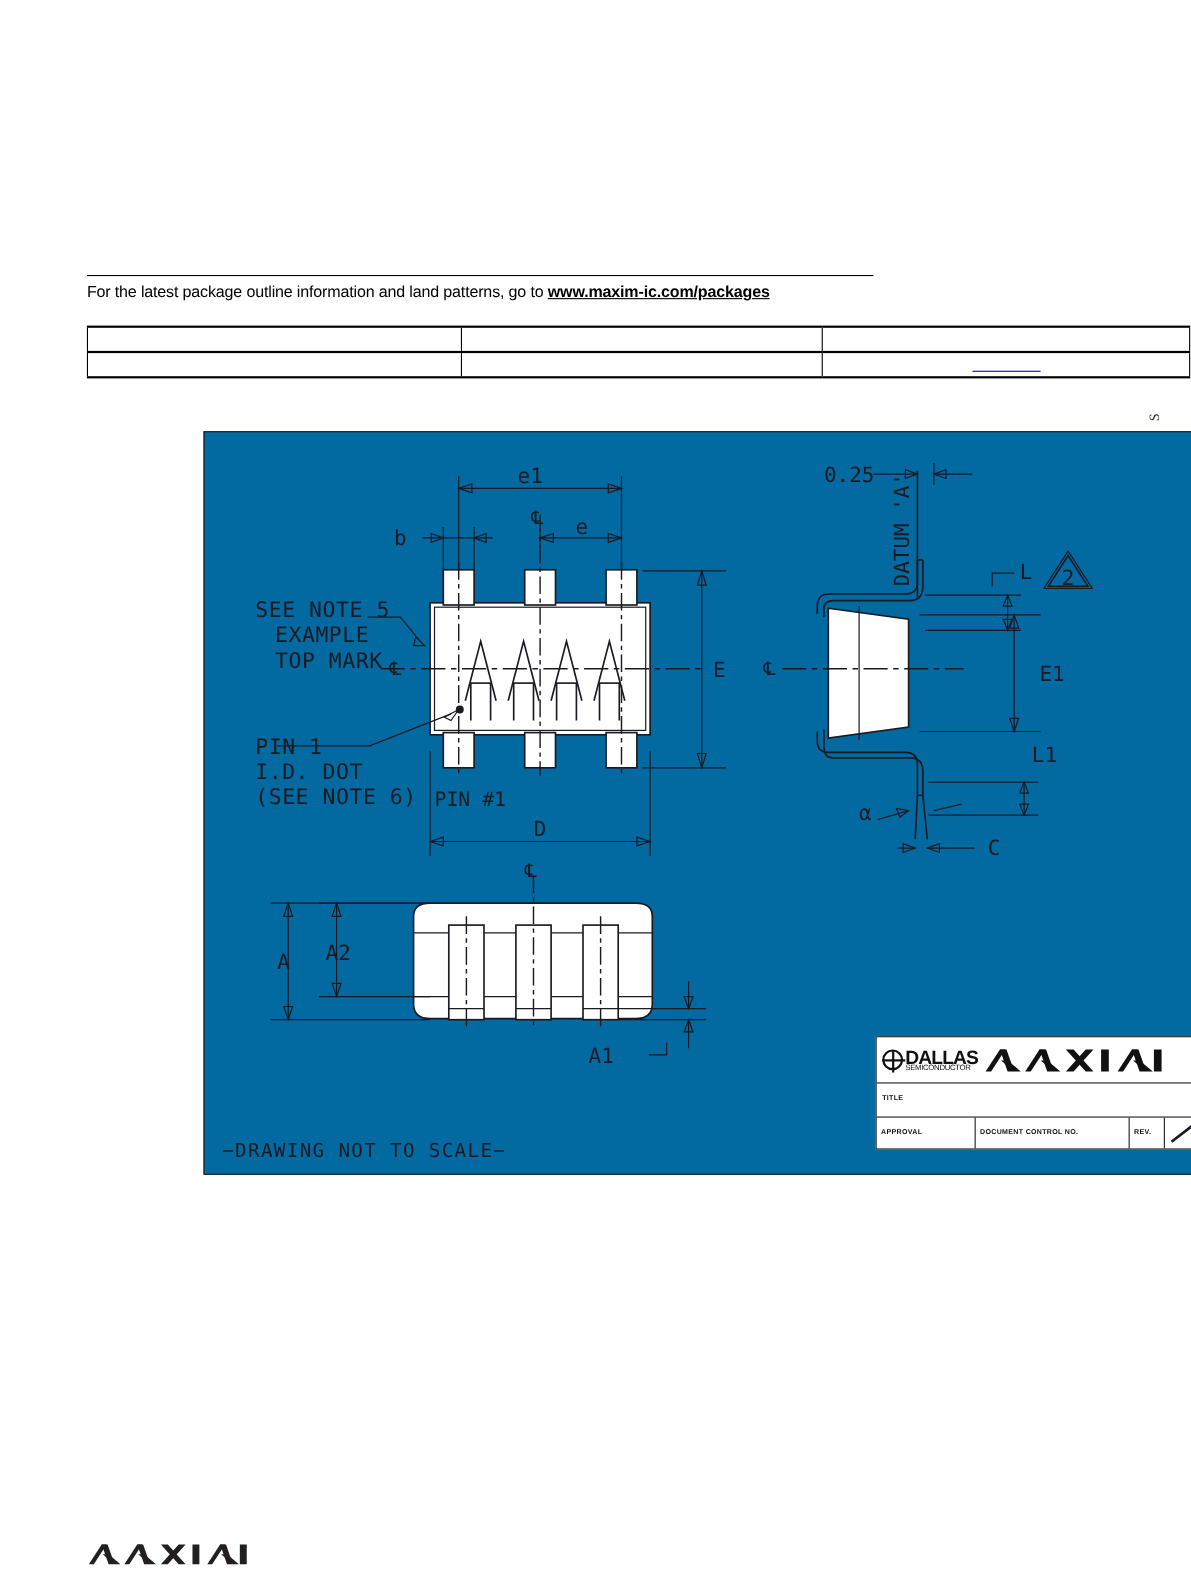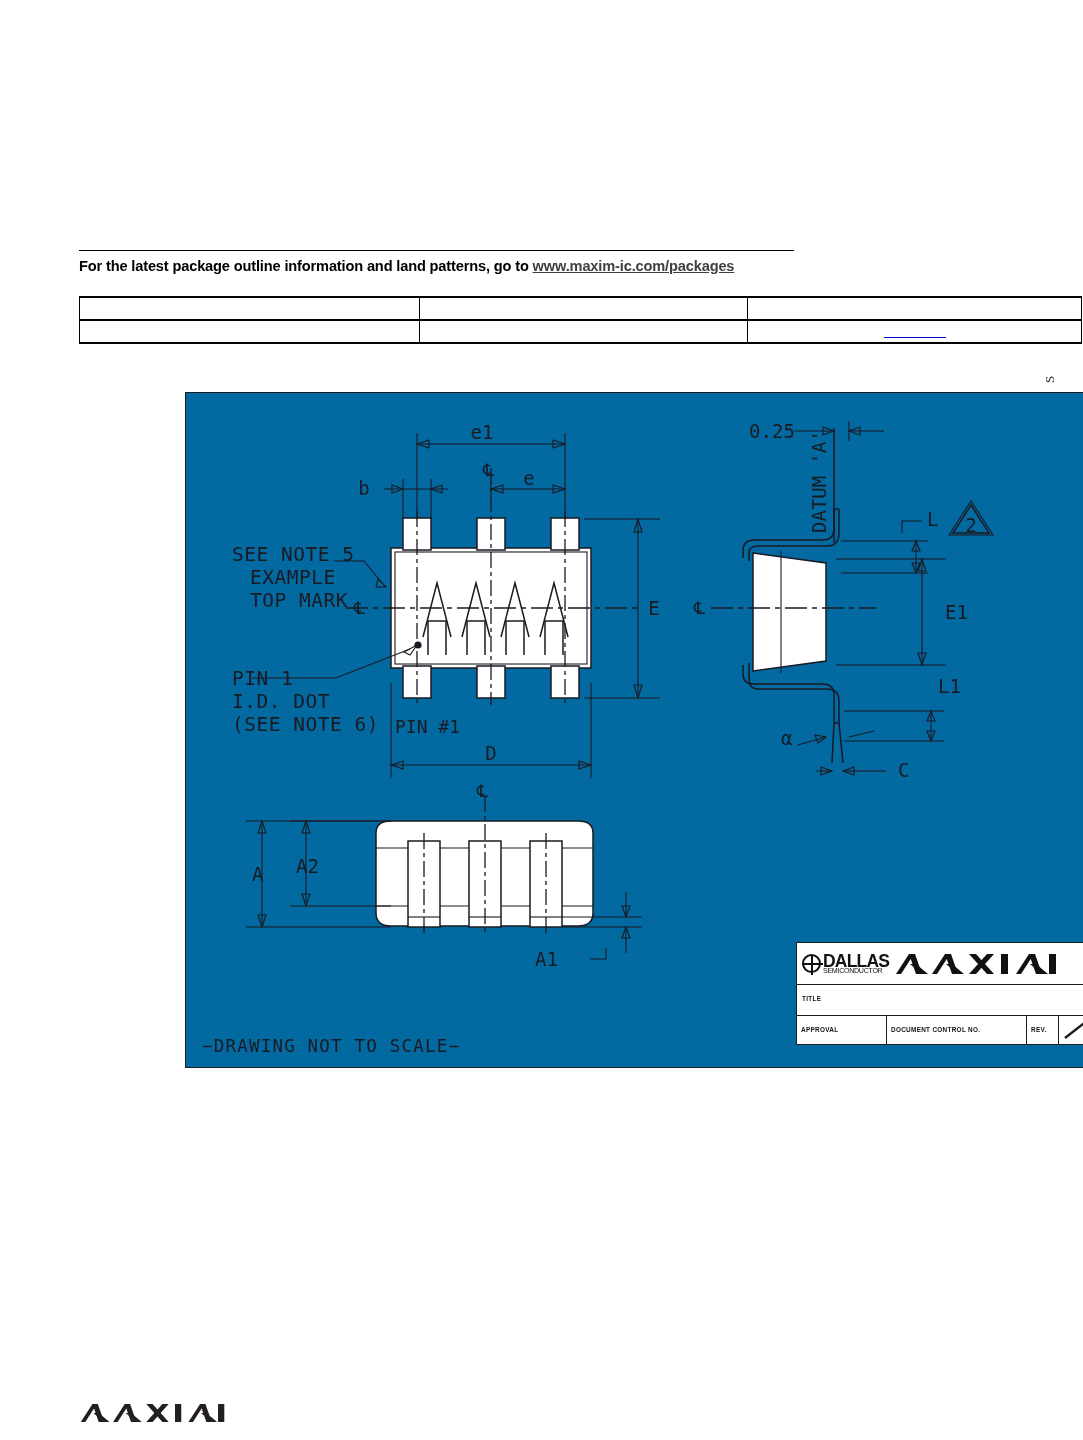--- a/index.html
+++ b/index.html
@@ -27,24 +27,24 @@
   #intro-line {
     position: absolute;
     left: 79px;
     top: 258px;
     width: 960px;
     font-size: 14.6px;
     color: #000;
     white-space: nowrap;
     letter-spacing: -0.15px;
   }
-  #intro-line .intro-text { font-weight: 700; text-align: center; }
+  #intro-line .intro-text { font-weight: 400; text-align: center; }
   #intro-line .intro-url {
     font-weight: bold;
-    color: #404040;
+    color: #000000;
   }
 
   
   #info-table {
     position: absolute;
     left: 79px;
     top: 296px;
     width: 1002px;
     border-collapse: collapse;
     table-layout: fixed;

